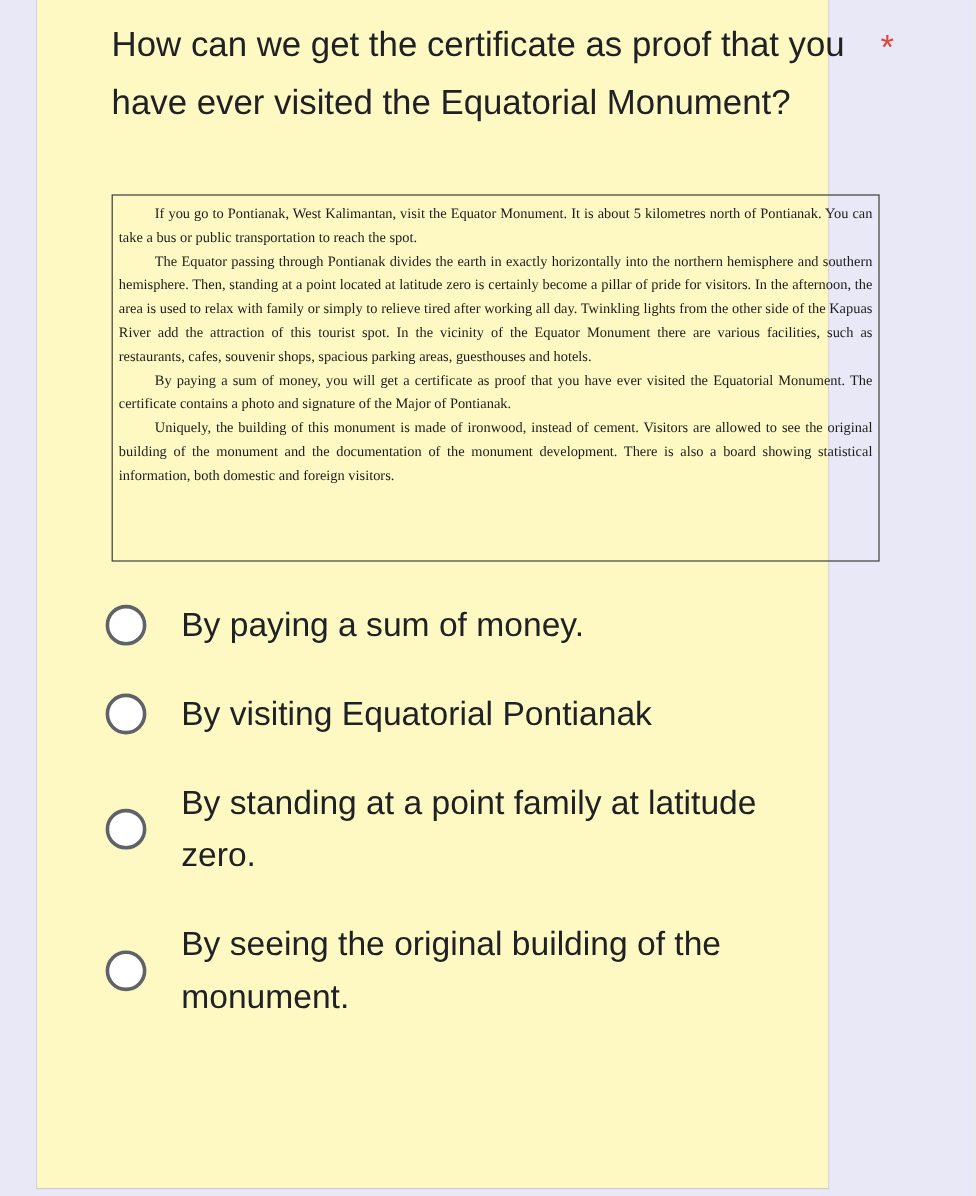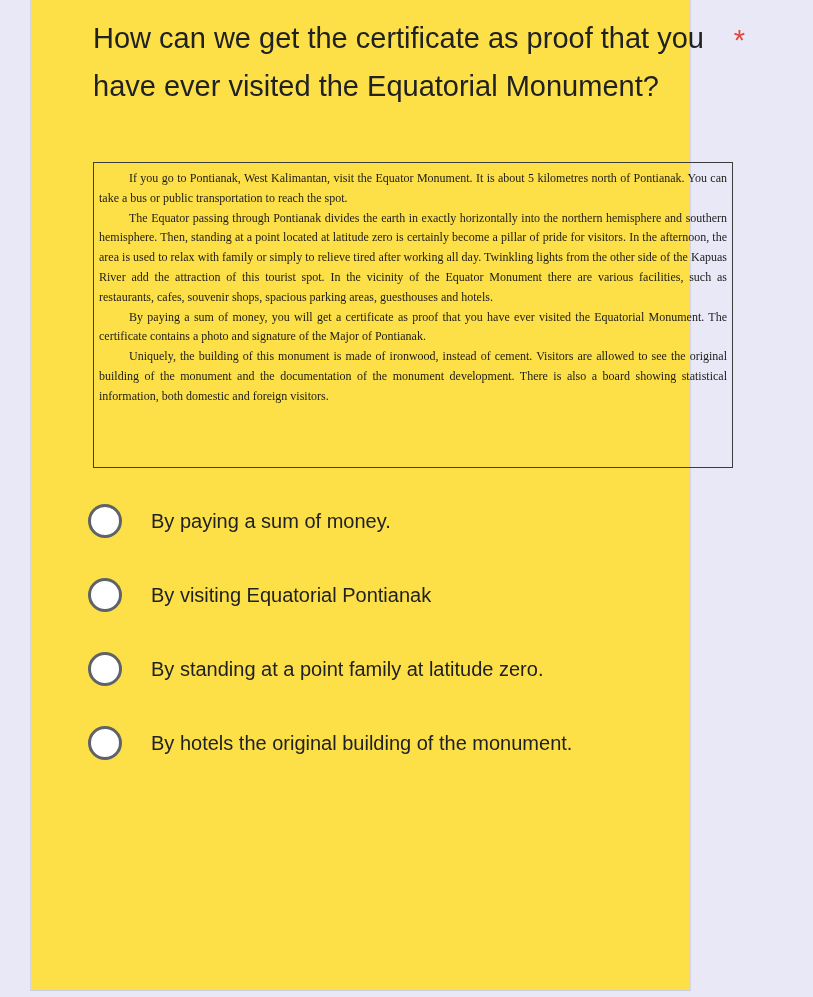--- a/index.html
+++ b/index.html
@@ -6,21 +6,21 @@
   html, body {
     width: 813px; height: 997px;
     overflow: hidden;
     background: #e9e8f6;
     font-family: "Liberation Sans", sans-serif;
   }
   .card {
     position: absolute;
     left: 30px; top: 0;
     width: 661px; height: 991px;
-    background: #fde047;
+    background: #fef9c3;
     border-left: 1px solid #d7d4e6;
     border-right: 1px solid #d7d4e6;
     border-bottom: 1px solid #cfcce2;
     padding: 14px 53px 0 62px;
   }
   .question-title {
     position: relative;
     width: 640px;
     font-size: 29px;
     line-height: 48px;
@@ -62,21 +62,21 @@
   }
   .radio-circle {
     flex: none;
     width: 34px; height: 34px;
     border: 3.5px solid #5f6368;
     border-radius: 50%;
     margin-right: 29px;
     background: #ffffff;
   }
   .option-label {
-    font-size: 20px;
+    font-size: 28px;
     line-height: 44px;
     color: #202124;
     font-weight: 400;
   }
 </style>
 </head>
 <body>
 
 <div class="card">
 
@@ -105,17 +105,17 @@
     </div>
 
     <div class="option-row">
       <span class="radio-circle"></span>
       <span class="option-label">By standing at a point family at latitude zero.</span>
     </div>
 
 
     <div class="option-row">
       <span class="radio-circle"></span>
-      <span class="option-label">By hotels the original building of the monument.</span>
+      <span class="option-label">By seeing the original building of the monument.</span>
     </div>
 
   </div>
 </div>
 
 </body></html>

